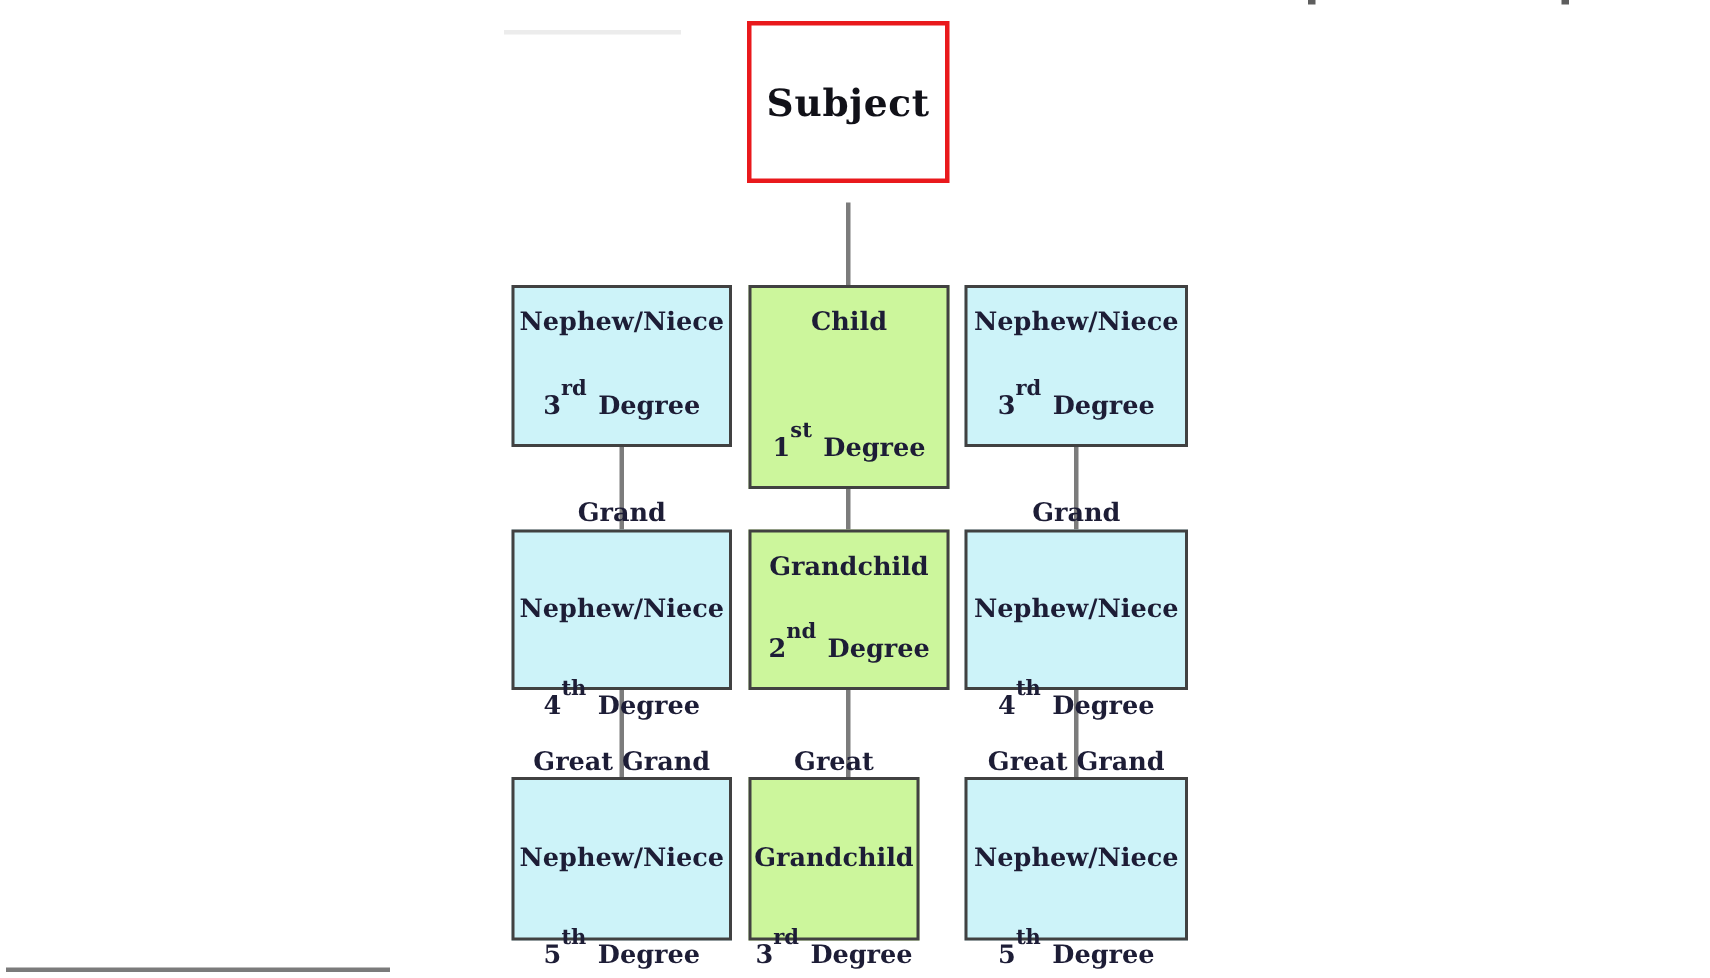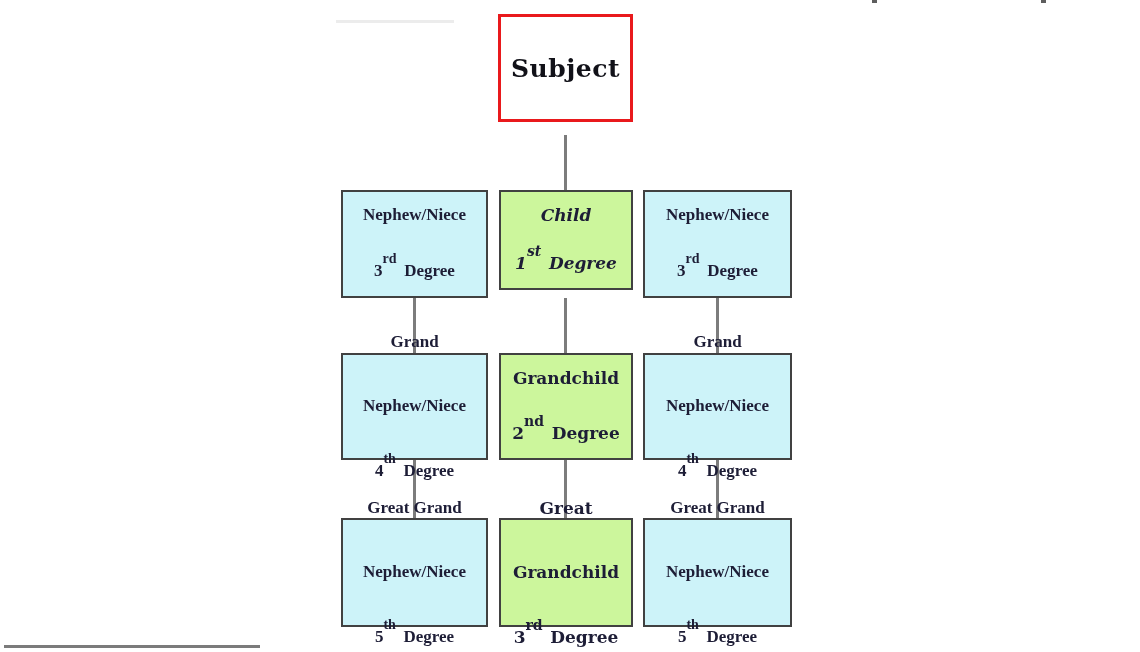--- a/index.html
+++ b/index.html
@@ -18,21 +18,21 @@
     box-sizing: border-box;
     border: 2px solid var(--box-border, #414141);
     display: flex;
     flex-direction: column;
     align-items: center;
     text-align: center;
     font-weight: bold;
     color: var(--text, #1d1d36);
     font-size: 17px;
   }
-  .box.relative { background: var(--relative-fill, #cdf3f9); font-family: Liberation Serif, serif; }
+  .box.relative { background: var(--relative-fill, #cdf3f9); }
   .box.direct   { background: var(--direct-fill, #ccf69c); }
 
   .box.spaced { justify-content: space-between; padding: 13px 3px 15px 3px; }
   .box.stack  { justify-content: center; line-height: 28.5px; gap: 36px; }
 
   .subject-box {
     position: absolute;
     box-sizing: border-box;
     border: 3px solid var(--subject-border, #e9191c);
     background: #ffffff;
@@ -97,21 +97,21 @@
 
   <div class="subject-box" style="left:498px; top:14px; width:135px; height:108px;">
     <span>Subject</span>
   </div>
 
   <div class="box relative spaced" style="left:341px; top:190px; width:147px; height:108px;">
     <div class="tline">Nephew/Niece</div>
     <div class="degree"><span>3</span><sup>rd</sup><span class="dword">Degree</span></div>
   </div>
 
-  <div class="box direct spaced" style="left:499px; top:190px; width:134px; height:100px;font-style:italic;">
+  <div class="box direct spaced" style="left:499px; top:190px; width:134px; height:136px;">
     <div class="tline">Child</div>
     <div class="degree"><span>1</span><sup>st</sup><span class="dword">Degree</span></div>
   </div>
 
   <div class="box relative spaced" style="left:643px; top:190px; width:149px; height:108px;">
     <div class="tline">Nephew/Niece</div>
     <div class="degree"><span>3</span><sup>rd</sup><span class="dword">Degree</span></div>
   </div>
 
   <div class="box relative stack" style="left:341px; top:353px; width:147px; height:107px;">
@@ -130,21 +130,21 @@
     <div class="tline">Nephew/Niece</div>
     <div class="degree"><span>4</span><sup>th</sup><span class="dword">Degree</span></div>
   </div>
 
   <div class="box relative stack" style="left:341px; top:518px; width:147px; height:109px;">
     <div class="tline">Great Grand</div>
     <div class="tline">Nephew/Niece</div>
     <div class="degree"><span>5</span><sup>th</sup><span class="dword">Degree</span></div>
   </div>
 
-  <div class="box direct stack" style="left:499px; top:518px; width:134px; height:109px;">
+  <div class="box direct stack" style="left:499px; top:518px; width:114px; height:109px;">
     <div class="tline">Great</div>
     <div class="tline">Grandchild</div>
     <div class="degree"><span>3</span><sup>rd</sup><span class="dword">Degree</span></div>
   </div>
 
   <div class="box relative stack" style="left:643px; top:518px; width:149px; height:109px;">
     <div class="tline">Great Grand</div>
     <div class="tline">Nephew/Niece</div>
     <div class="degree"><span>5</span><sup>th</sup><span class="dword">Degree</span></div>
   </div>

